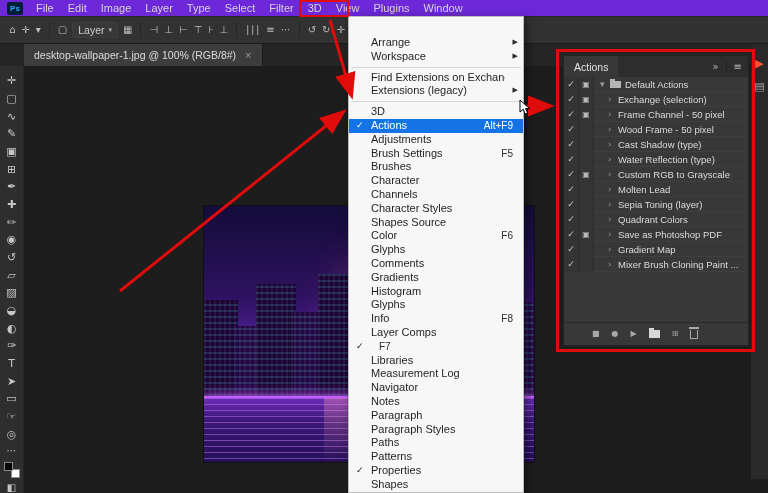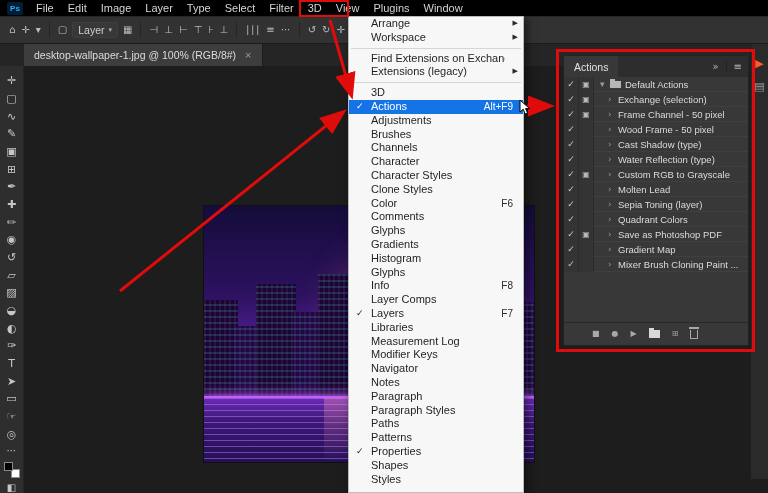--- a/index.html
+++ b/index.html
@@ -1,21 +1,21 @@
 <!DOCTYPE html>
 <html><head>
 <meta charset="utf-8">
 <style>
   *{margin:0;padding:0;box-sizing:border-box}
   html,body{width:768px;height:493px;overflow:hidden;background:#1d1d1d;
     font-family:"Liberation Sans","DejaVu Sans",sans-serif;-webkit-font-smoothing:antialiased}
   #app{position:relative;width:768px;height:493px;overflow:hidden;background:#1d1d1d}
 
   
-  .menubar{position:absolute;left:0;top:0;right:0;height:17px;background:#000000;display:flex;align-items:center;z-index:6;border-bottom:1px solid #262626}
+  .menubar{position:absolute;left:0;top:0;right:0;height:17px;background:#6d28d9;display:flex;align-items:center;z-index:6;border-bottom:1px solid #262626}
   .ps-logo{width:16px;height:13px;margin:0 6px 0 7px;background:#001e36;color:#31a8ff;font-size:8px;font-weight:bold;display:flex;align-items:center;justify-content:center;border-radius:2px}
   .mbitem{padding:0 7px;font-size:11px;color:#d6d6d6;height:17px;display:flex;align-items:center;white-space:nowrap}
 
   
   .optionsbar{position:absolute;left:0;top:17px;right:0;height:27px;background:#323232;border-bottom:1px solid #1b1b1b;display:flex;align-items:center;z-index:5;padding-left:6px}
   .obicon{font-family:"DejaVu Sans",sans-serif;font-size:10px;color:#bdbdbd;padding:0 3px;line-height:1}
   .obsep{width:1px;height:16px;background:#262626;margin:0 5px}
   .obdrop{display:flex;align-items:center;gap:4px;color:#d0d0d0;font-size:10.5px;padding:1px 5px;margin:0 2px;border:1px solid #3e3e3e;border-radius:2px;background:#383838}
   .obdrop .caret{font-size:7px;color:#aaa}
 
@@ -65,21 +65,21 @@
     background:repeating-linear-gradient(180deg,rgba(200,130,255,.45) 0 1px,transparent 1px 6px)}
   .wp-water::after{content:"";position:absolute;left:120px;width:140px;top:0;bottom:0;
     background:linear-gradient(180deg,rgba(255,150,170,.35),rgba(255,150,170,0))}
 
   
   .statusbar{position:absolute;left:24px;right:0;bottom:0;height:14px;background:#222;z-index:3;display:flex;align-items:center;padding-left:12px;border-top:1px solid #191919}
   .zoomval{font-size:9.5px;color:#c8c8c8}
 
   
   .wmenu{position:absolute;left:348px;top:16px;width:176px;height:477px;background:#f7f7f7;border:1px solid #bcbcbc;
-    box-shadow:3px 3px 9px rgba(0,0,0,.5);z-index:30;padding-top:0;overflow:hidden;font-size:11px;color:#1f1f1f}
+    box-shadow:3px 3px 9px rgba(0,0,0,.5);z-index:30;padding-top:19px;overflow:hidden;font-size:11px;color:#1f1f1f}
   .mi{position:relative;height:13.8px;line-height:13.8px;display:flex;align-items:center;padding:0 10px 0 22px;white-space:nowrap}
   .mi .chk{position:absolute;left:7px;font-size:9px;top:0}
   .mi .lbl{flex:1;overflow:hidden}
   .mi .sc{margin-left:8px;font-size:10px;color:#2b2b2b}
   .mi .sub{position:absolute;right:5px;font-size:7px;color:#2b2b2b;font-family:"DejaVu Sans",sans-serif}
   .mi.hl{background:#1473e6;color:#fff}
   .mi.hl .sc,.mi.hl .chk{color:#fff}
   .msep{height:1px;background:#d6d6d6;margin:3px 2px}
 
   
@@ -318,63 +318,69 @@
 
       </div>
       <div class="mi">
 
         <span class="lbl">Adjustments</span>
         <span class="sc"></span>
 
       </div>
       <div class="mi">
 
+        <span class="lbl">Brush Settings</span>
+        <span class="sc">F5</span>
+
+      </div>
+      <div class="mi">
+
         <span class="lbl">Brushes</span>
         <span class="sc"></span>
 
       </div>
       <div class="mi">
 
+        <span class="lbl">Character</span>
+        <span class="sc"></span>
+
+      </div>
+      <div class="mi">
+
         <span class="lbl">Channels</span>
         <span class="sc"></span>
 
       </div>
       <div class="mi">
 
-        <span class="lbl">Character</span>
-        <span class="sc"></span>
-
-      </div>
-      <div class="mi">
-
         <span class="lbl">Character Styles</span>
         <span class="sc"></span>
 
       </div>
       <div class="mi">
 
-        <span class="lbl">Clone Styles</span>
+        <span class="lbl">Shapes Source</span>
         <span class="sc"></span>
 
       </div>
       <div class="mi">
 
         <span class="lbl">Color</span>
         <span class="sc">F6</span>
 
       </div>
       <div class="mi">
 
+        <span class="lbl">Glyphs</span>
+        <span class="sc"></span>
+
+      </div>
+      <div class="mi">
+
         <span class="lbl">Comments</span>
-        <span class="sc"></span>
-
-      </div>
-      <div class="mi">
-
-        <span class="lbl">Glyphs</span>
         <span class="sc"></span>
 
       </div>
       <div class="mi">
 
         <span class="lbl">Gradients</span>
         <span class="sc"></span>
 
       </div>
       <div class="mi">
@@ -396,39 +402,32 @@
 
       </div>
       <div class="mi">
 
         <span class="lbl">Layer Comps</span>
         <span class="sc"></span>
 
       </div>
       <div class="mi">
         <span class="chk">✓</span>
-        <span class="lbl">Layers</span>
         <span class="sc">F7</span>
 
       </div>
       <div class="mi">
 
         <span class="lbl">Libraries</span>
         <span class="sc"></span>
 
       </div>
       <div class="mi">
 
         <span class="lbl">Measurement Log</span>
-        <span class="sc"></span>
-
-      </div>
-      <div class="mi">
-
-        <span class="lbl">Modifier Keys</span>
         <span class="sc"></span>
 
       </div>
       <div class="mi">
 
         <span class="lbl">Navigator</span>
         <span class="sc"></span>
 
       </div>
       <div class="mi">

